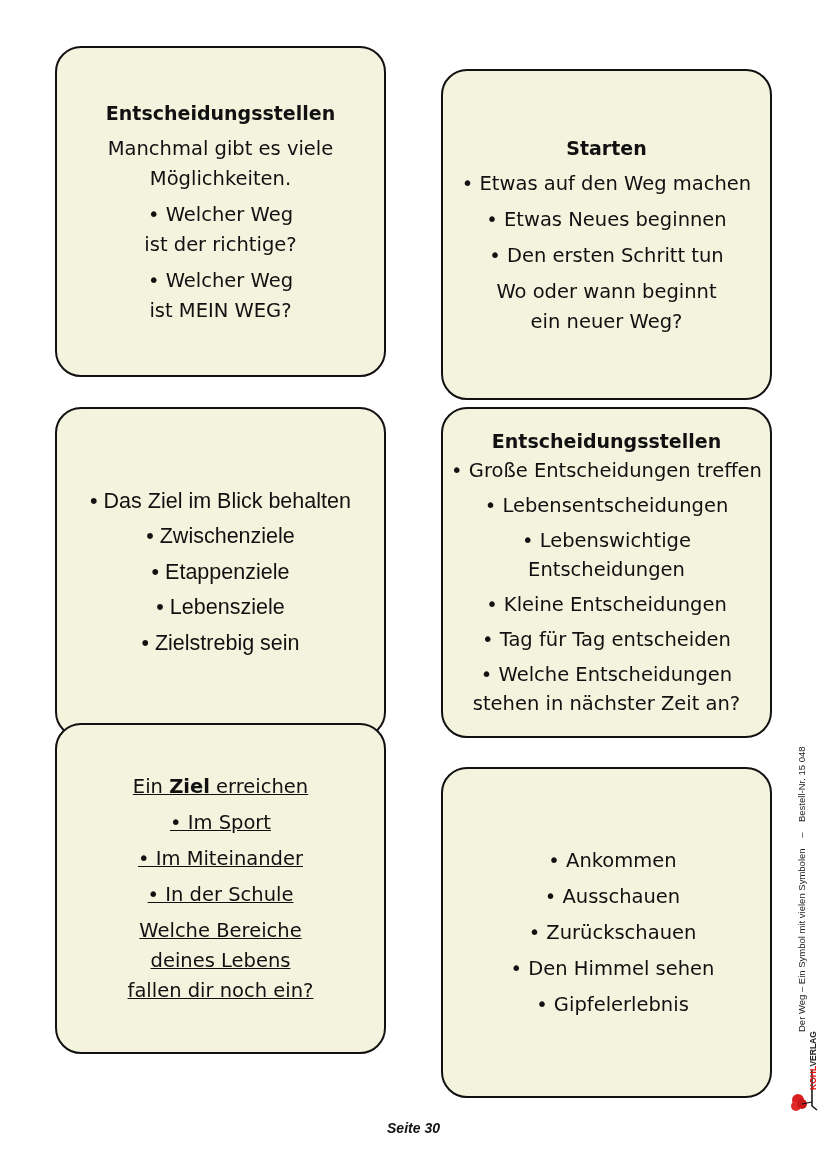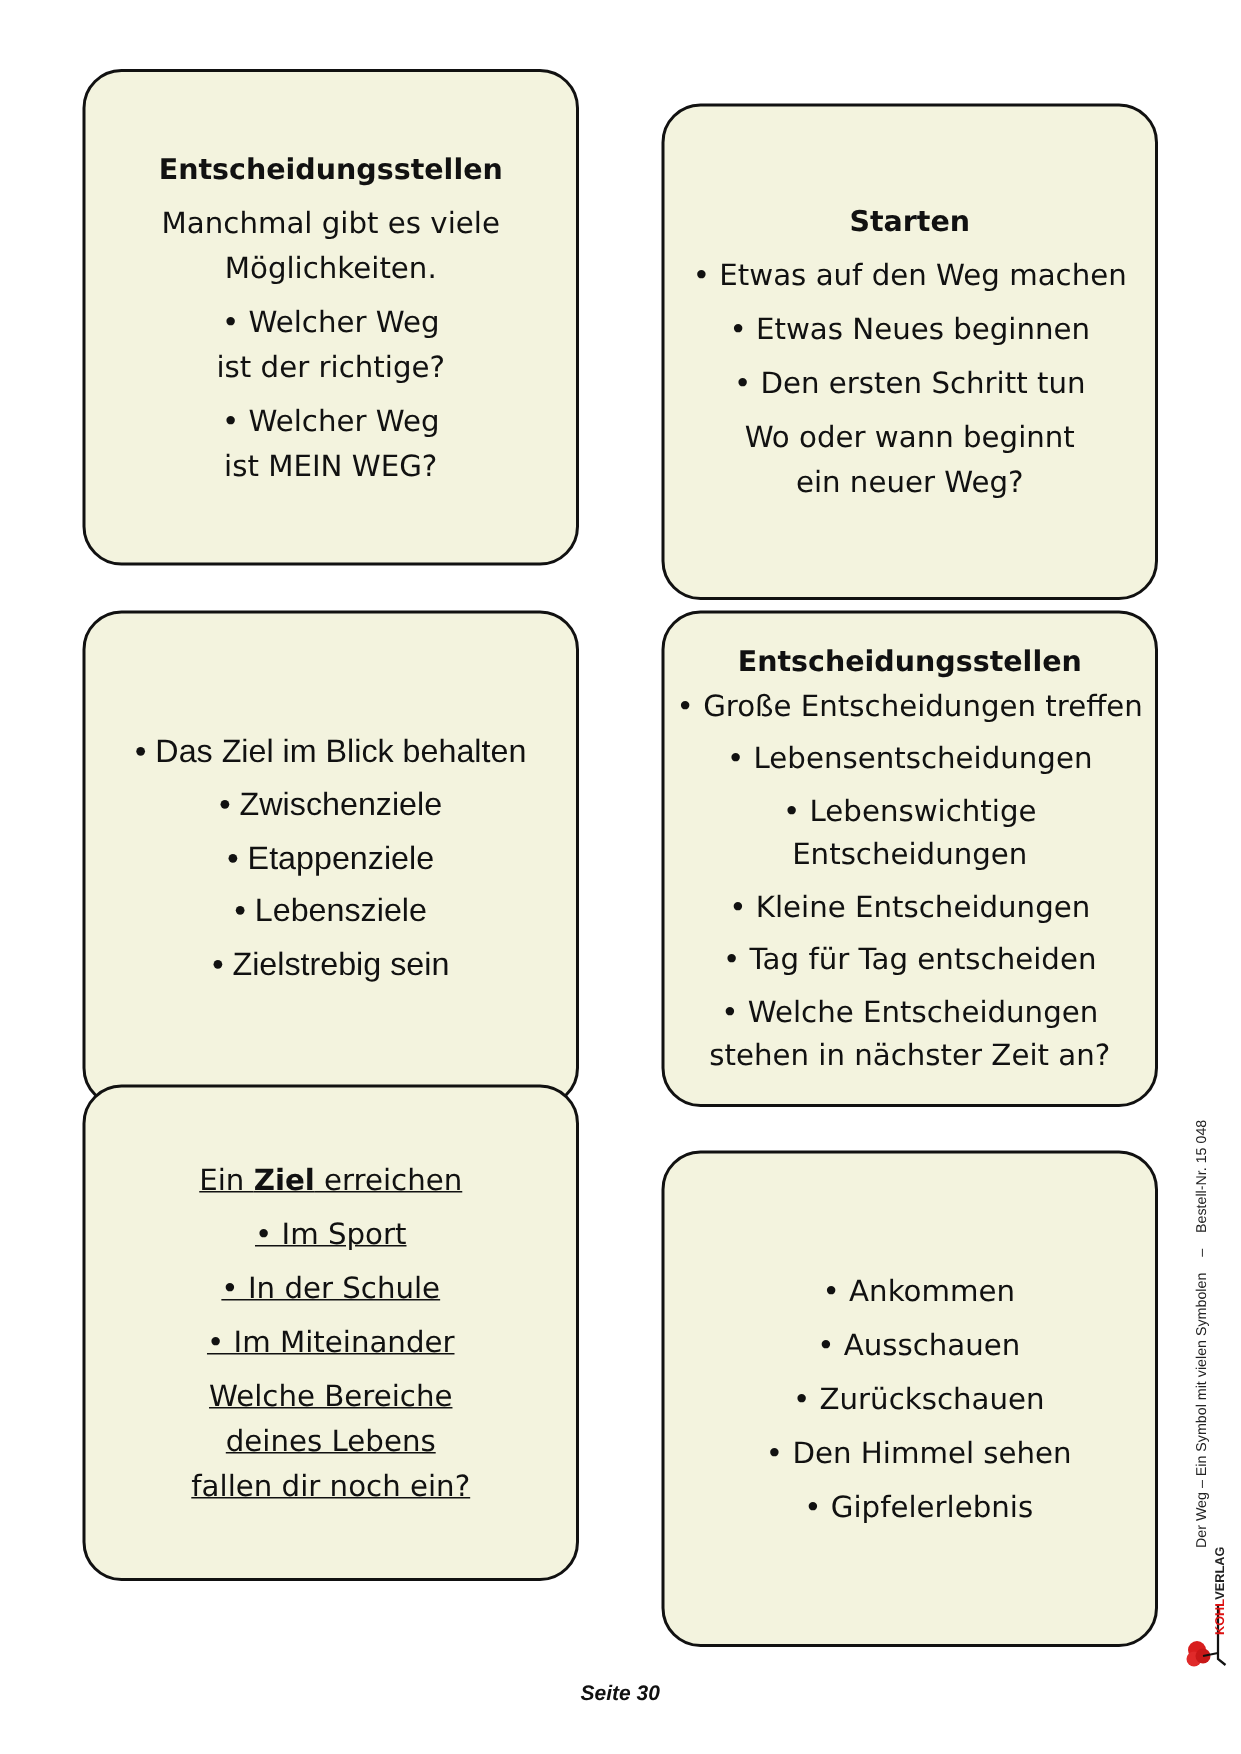--- a/index.html
+++ b/index.html
@@ -78,22 +78,22 @@
   <span class="line">Entscheidungen</span>
   <span class="line gap">• Kleine Entscheidungen</span>
   <span class="line gap">• Tag für Tag entscheiden</span>
   <span class="line gap">• Welche Entscheidungen</span>
   <span class="line">stehen in nächster Zeit an?</span>
 </div>
 
 <div class="card" id="c5">
   <span class="line"><span>Ein </span><b>Ziel</b><span> erreichen</span></span>
   <span class="line gap">• Im Sport</span>
+  <span class="line gap">• Im Miteinander</span>
   <span class="line gap">• In der Schule</span>
-  <span class="line gap">• Im Miteinander</span>
   <span class="line gap">Welche Bereiche</span>
   <span class="line">deines Lebens</span>
   <span class="line">fallen dir noch ein?</span>
 </div>
 
 <div class="card" id="c6">
   <span class="line">• Ankommen</span>
   <span class="line gap">• Ausschauen</span>
   <span class="line gap">• Zurückschauen</span>
   <span class="line gap">• Den Himmel sehen</span>

